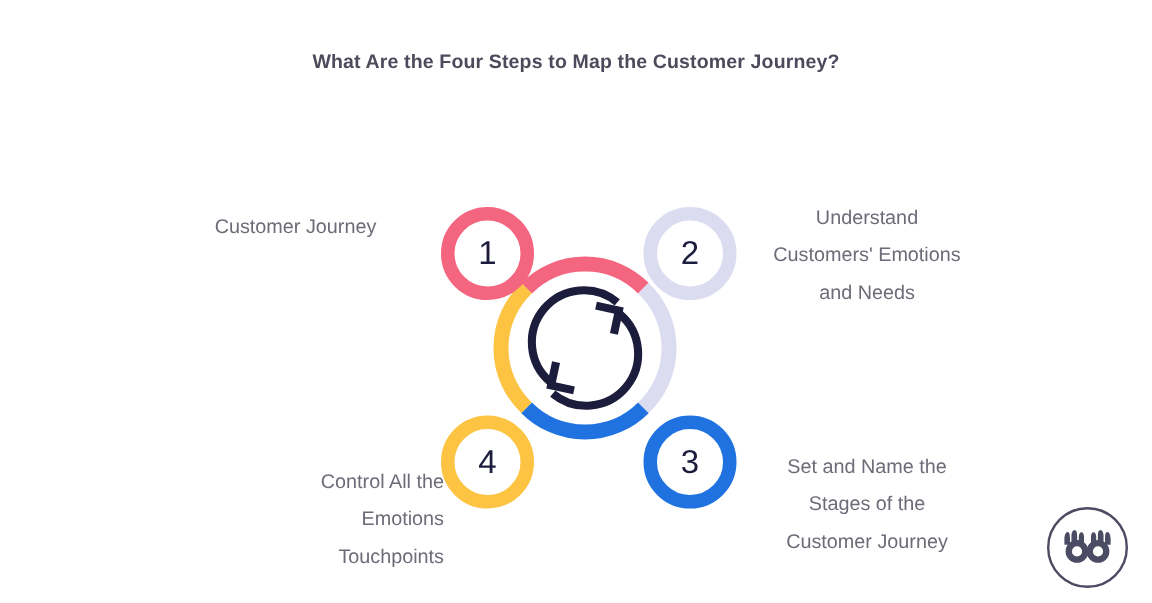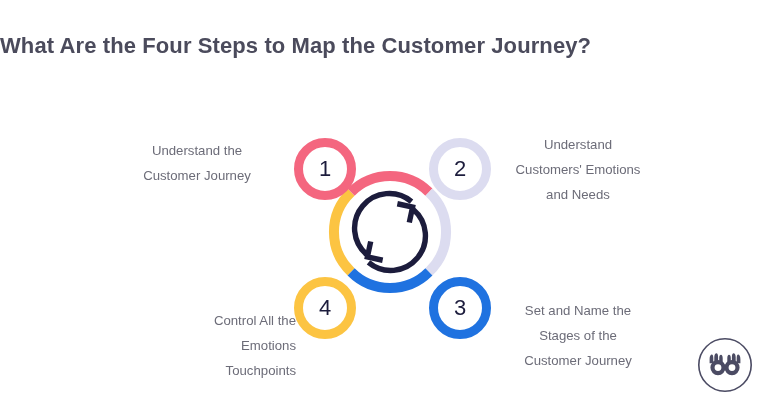--- a/index.html
+++ b/index.html
@@ -19,22 +19,22 @@
     background: #ffffff;
     overflow: hidden;
   }
 
   
   #page-title {
     position: absolute;
     left: 0;
     top: 33px;
     width: 768px;
-    text-align: left;
-    font-size: 22px;
+    text-align: center;
+    font-size: 13px;
     font-weight: bold;
     color: #4b4b5c;
     letter-spacing: 0.1px;
     white-space: nowrap;
   }
 
   
   #diagram {
     position: absolute;
     left: 0;
@@ -131,21 +131,20 @@
 
       <circle cx="325" cy="308" r="26.5" fill="#ffffff" stroke="#fcc442" stroke-width="9"></circle>
     </svg>
 
     <div class="step-num" id="num-1">1</div>
     <div class="step-num" id="num-2">2</div>
     <div class="step-num" id="num-3">3</div>
     <div class="step-num" id="num-4">4</div>
 
     <div class="step-label" id="label-1">
-        <div>Understand the</div>
         <div>Customer Journey</div>
       </div>
     <div class="step-label" id="label-2">
         <div>Understand</div>
         <div>Customers' Emotions</div>
         <div>and Needs</div>
       </div>
     <div class="step-label" id="label-3">
         <div>Set and Name the</div>
         <div>Stages of the</div>

